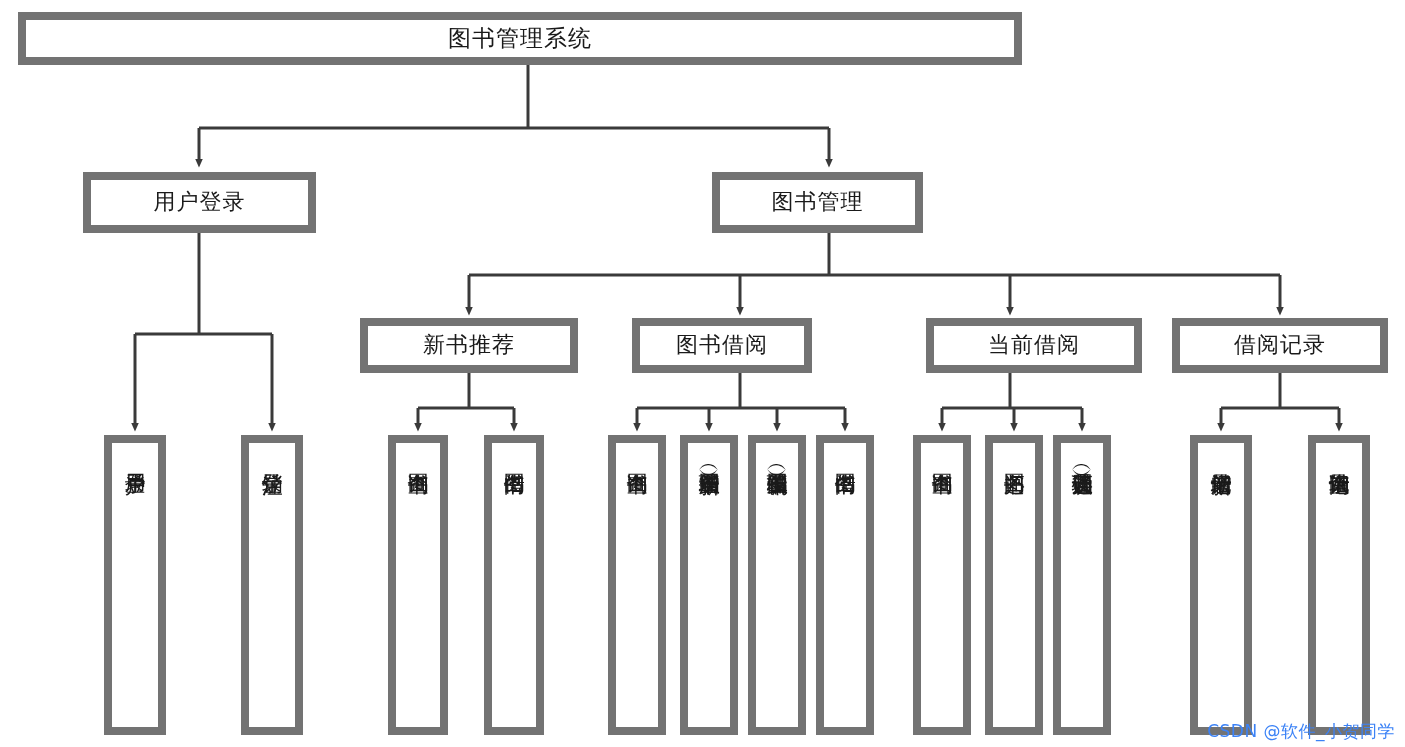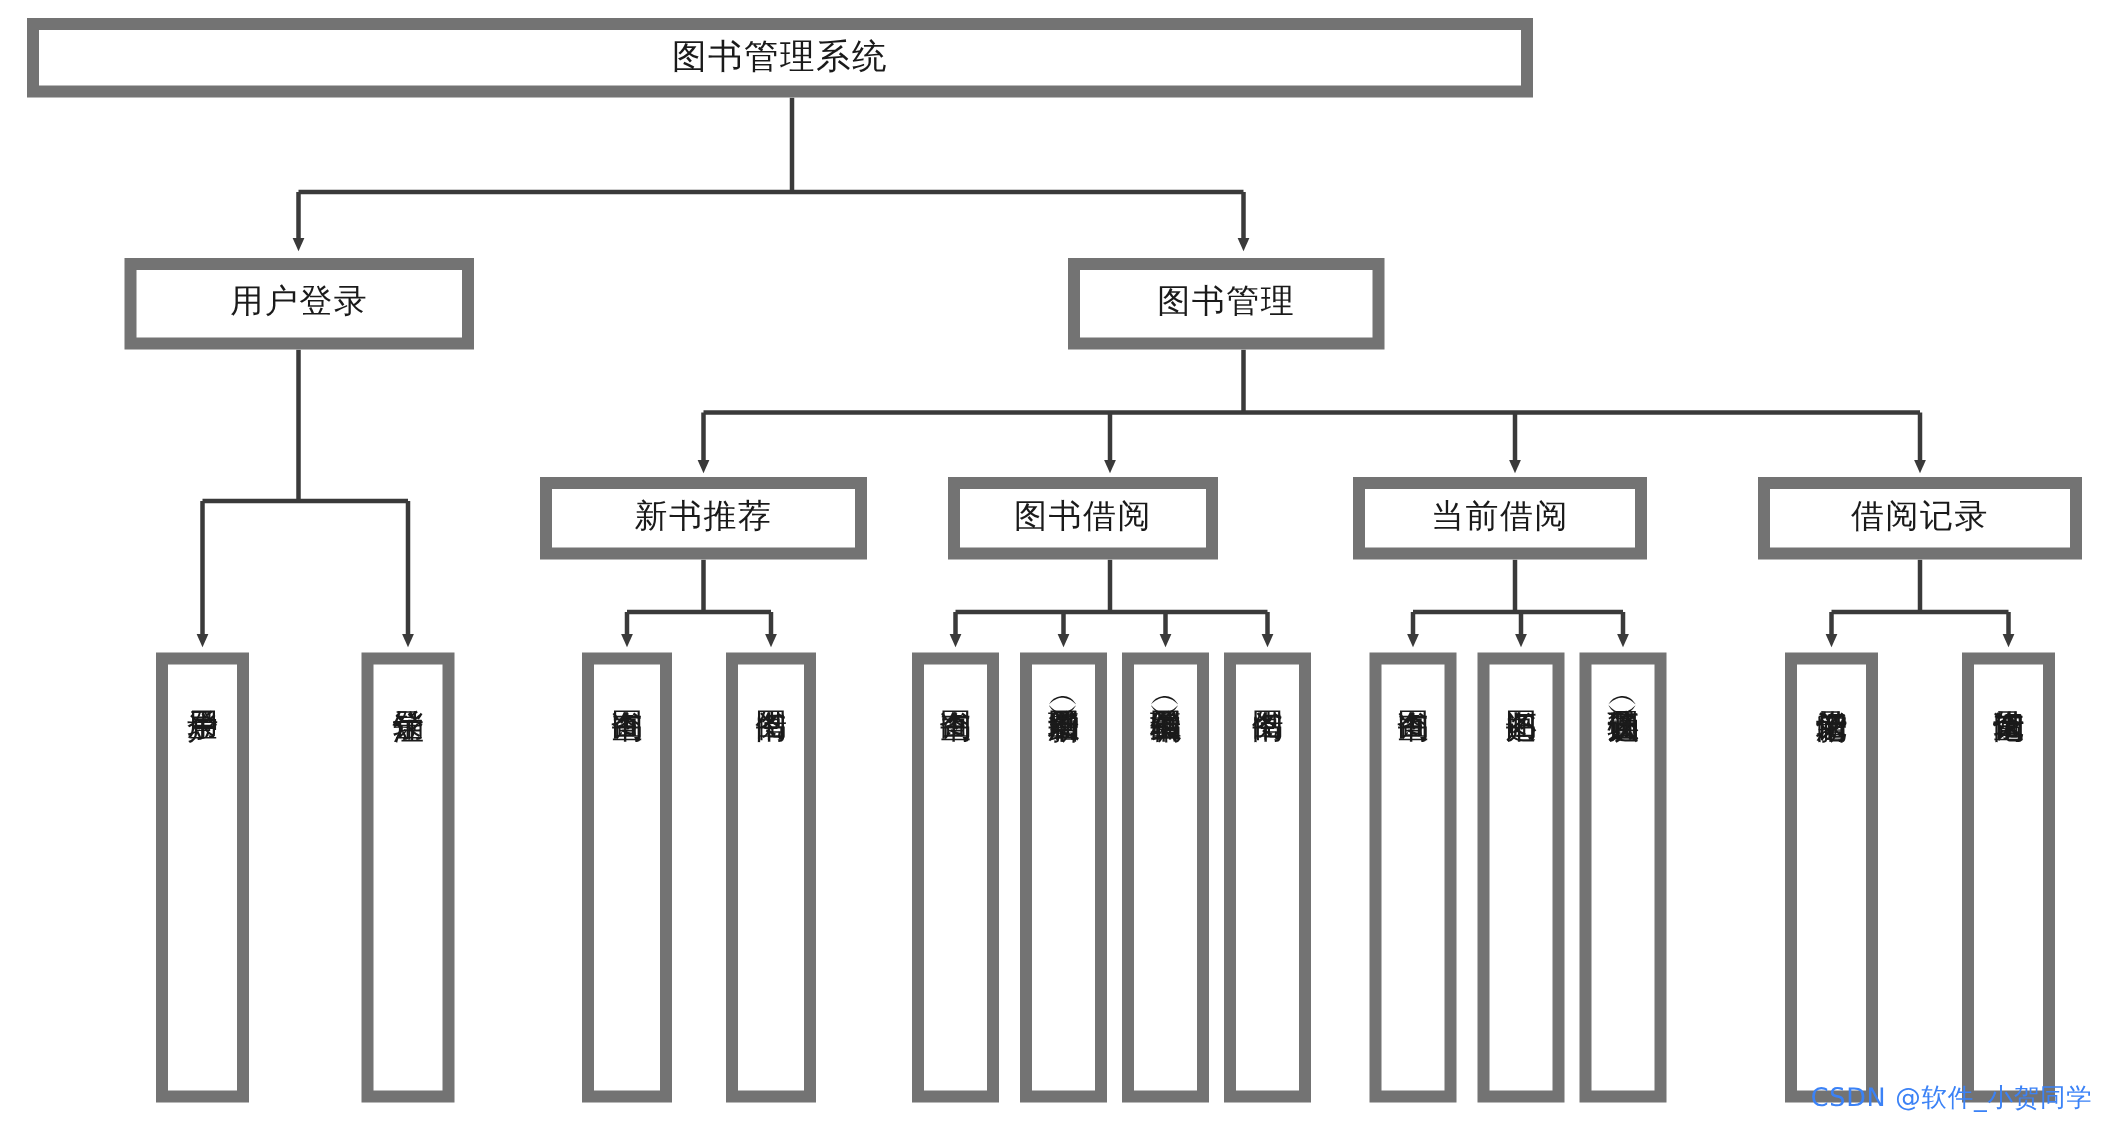--- a/index.html
+++ b/index.html
@@ -126,21 +126,21 @@
   <div class="node h-node" style="left: 712px; top: 172px; width: 211px; height: 61px;">
     <span>图书管理</span>
   </div>
 
   <div class="node h-node" style="left: 360px; top: 318px; width: 218px; height: 55px;">
     <span>新书推荐</span>
   </div>
   <div class="node h-node" style="left: 632px; top: 318px; width: 180px; height: 55px;">
     <span>图书借阅</span>
   </div>
-  <div class="node h-node" style="left: 902px; top: 318px; width: 196px; height: 55px;">
+  <div class="node h-node" style="left: 926px; top: 318px; width: 216px; height: 55px;">
     <span>当前借阅</span>
   </div>
   <div class="node h-node" style="left: 1172px; top: 318px; width: 216px; height: 55px;">
     <span>借阅记录</span>
   </div>
 
   <div class="node leaf" style="left: 104px; top: 435px; width: 62px; height: 300px;">
     <span class="vtext">用户登录</span>
   </div>
   <div class="node leaf" style="left: 241px; top: 435px; width: 62px; height: 300px;">

